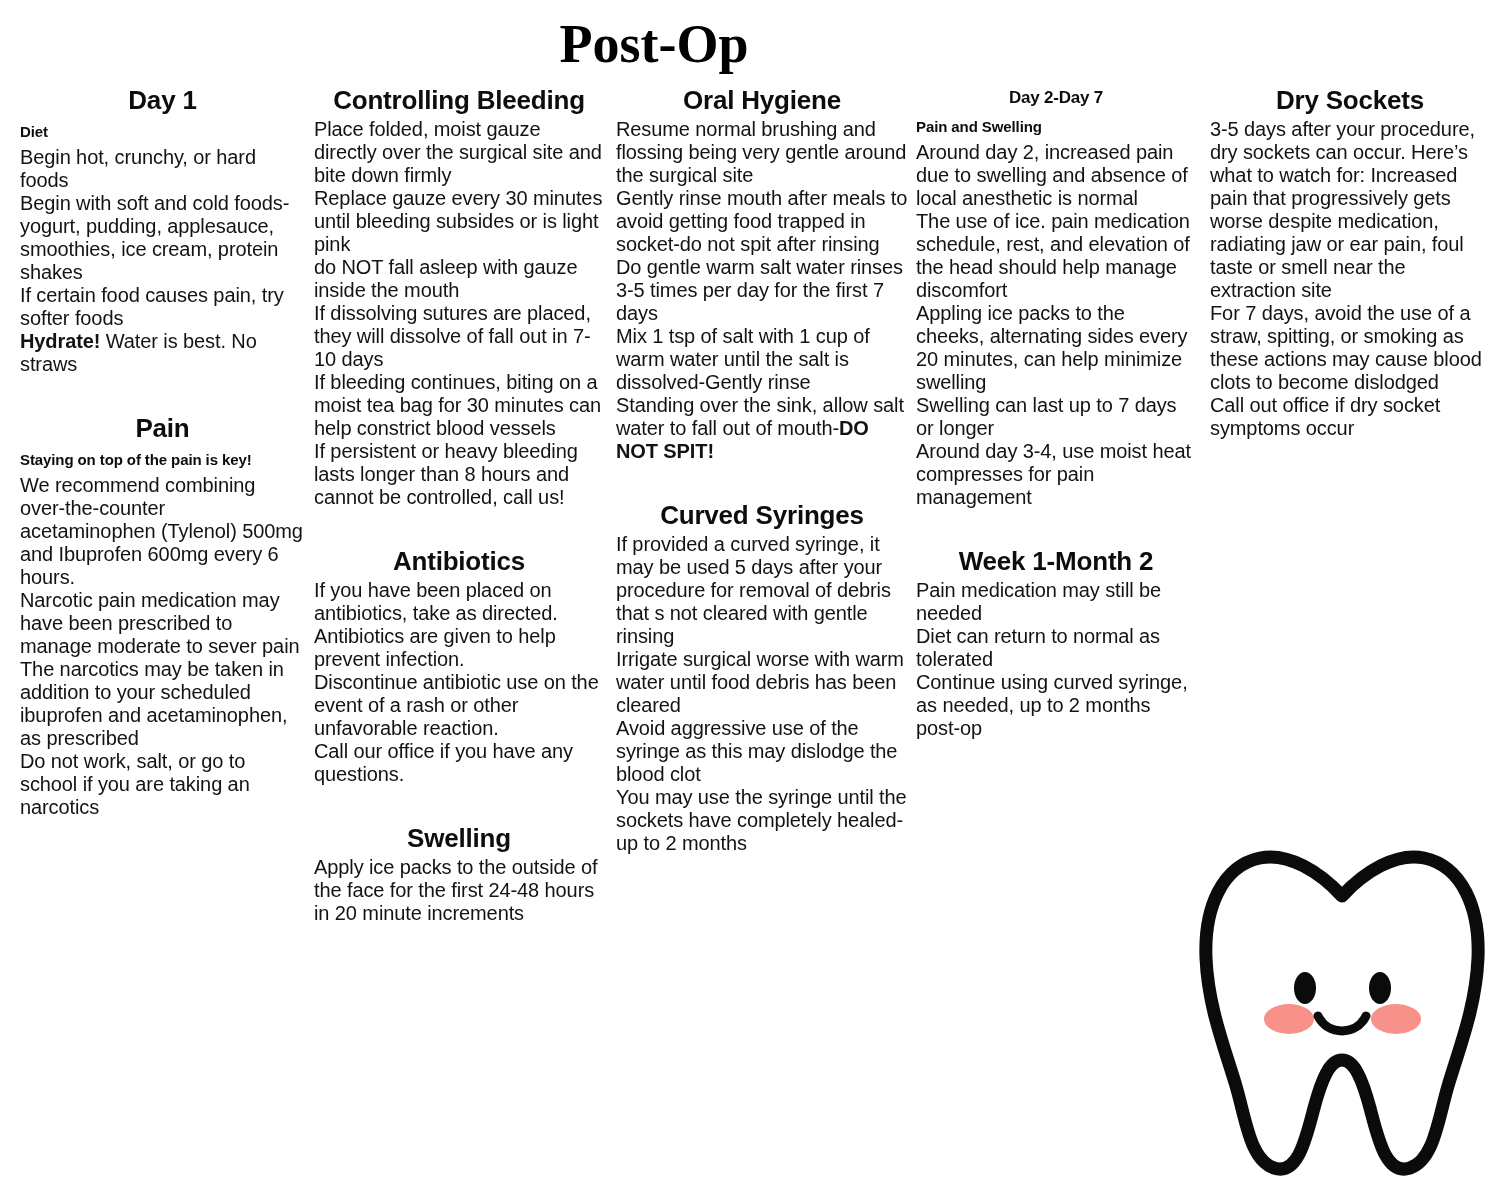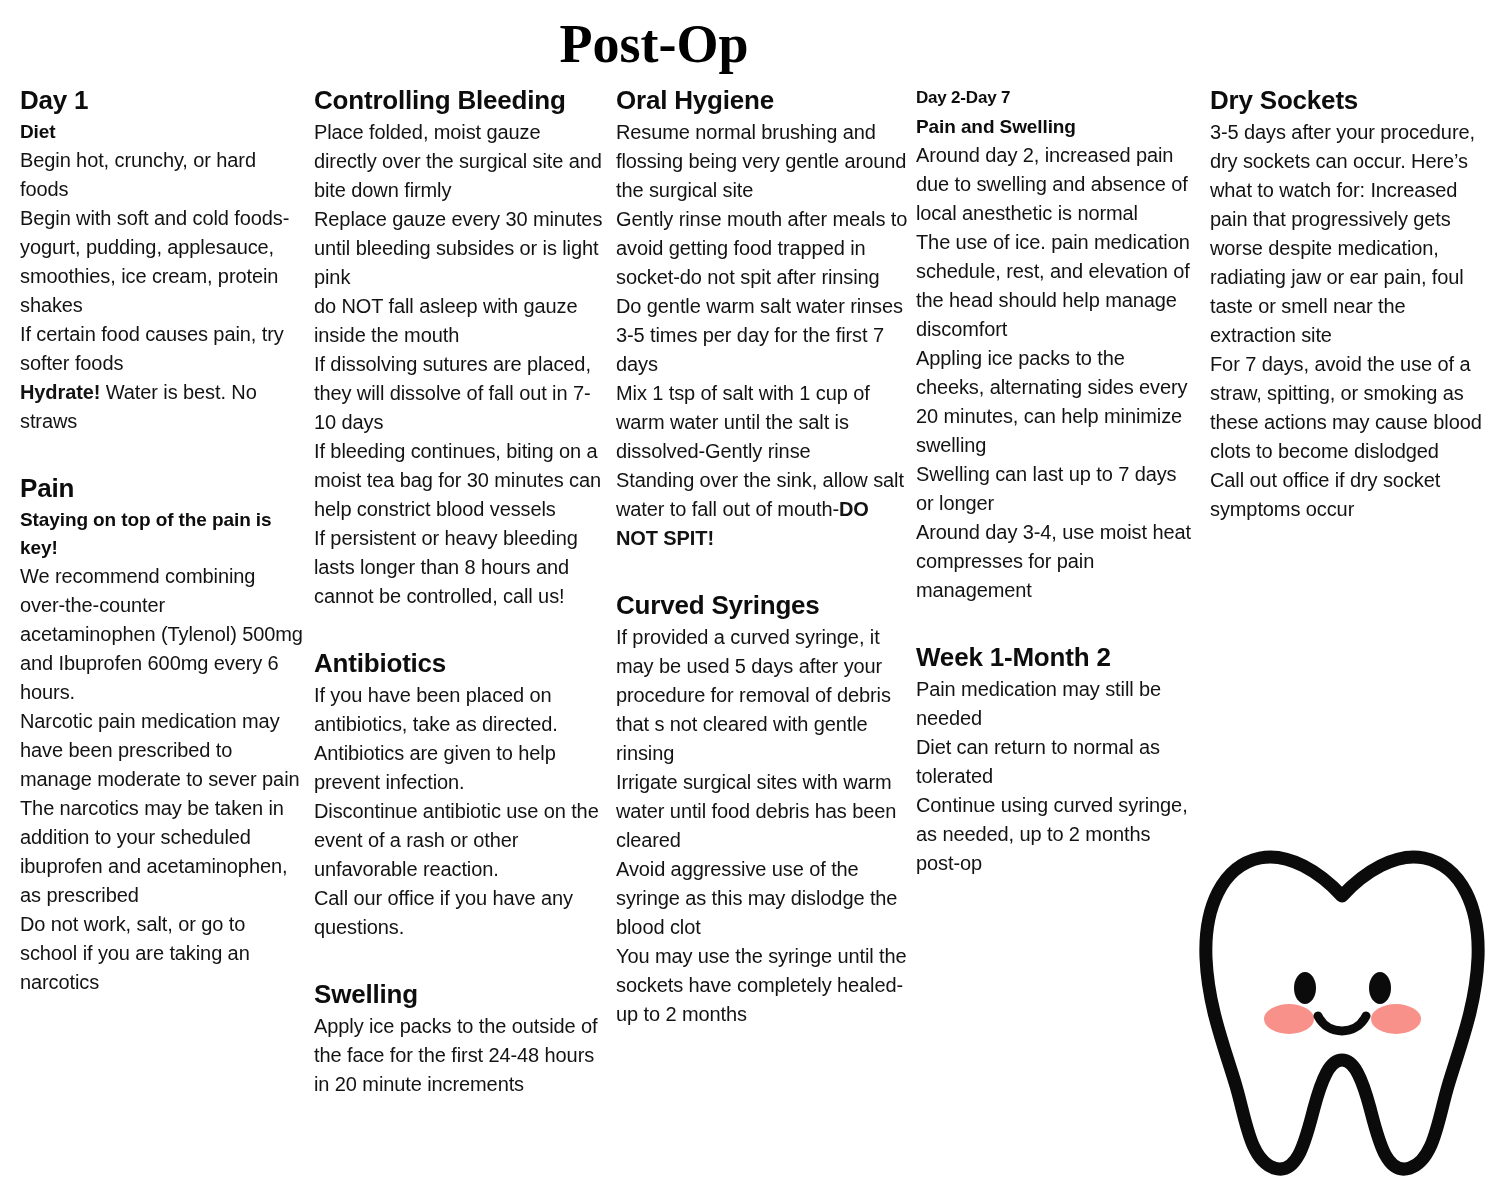--- a/index.html
+++ b/index.html
@@ -54,36 +54,37 @@
   .section { margin-bottom: 0; }
   .section + .section { margin-top: 36px; }
 
   .sec-head {
     font-size: 26px;
     font-weight: bold;
     line-height: 32px;
     letter-spacing: -0.2px;
     margin: 0 0 2px 0;
     color: #0d0d0d;
+    text-align: center;
   }
   .sec-head.small {
     font-size: 17px;
     line-height: 27px;
   }
   .sub-head {
-    font-size: 19px;
+    font-size: 15px;
     font-weight: bold;
     line-height: 28px;
     letter-spacing: -0.1px;
     margin: 0 0 0 0;
     color: #0d0d0d;
   }
   .lines {
     font-size: 20px;
-    line-height: 29px;
+    line-height: 23px;
     letter-spacing: -0.1px;
     color: #131313;
   }
   .line { display: block; }
   .line b, .line strong { font-weight: bold; }
 
   
   .tooth {
     position: absolute;
     left: 1192px;
@@ -159,21 +160,21 @@
             <div class="line">Gently rinse mouth after meals to avoid getting food trapped in socket-do not spit after rinsing</div>
             <div class="line">Do gentle warm salt water rinses 3-5 times per day for the first 7 days</div>
             <div class="line">Mix 1 tsp of salt with 1 cup of warm water until the salt is dissolved-Gently rinse</div>
             <div class="line">Standing over the sink, allow salt water to fall out of mouth-<b>DO NOT SPIT!</b></div>
           </div>
         </div>
         <div class="section">
           <div class="sec-head">Curved Syringes</div>
           <div class="lines">
             <div class="line">If provided a curved syringe, it may be used 5 days after your procedure for removal of debris that s not cleared with gentle rinsing</div>
-            <div class="line">Irrigate surgical sites with warm water until food debris has been cleared</div>
+            <div class="line">Irrigate surgical worse with warm water until food debris has been cleared</div>
             <div class="line">Avoid aggressive use of the syringe as this may dislodge the blood clot</div>
             <div class="line">You may use the syringe until the sockets have completely healed-up to 2 months</div>
           </div>
         </div>
       </div>
     <div class="col col-3">
         <div class="section">
           <div class="sec-head small">Day 2-Day 7</div>
           <div class="sub-head">Pain and Swelling</div>
           <div class="lines">

